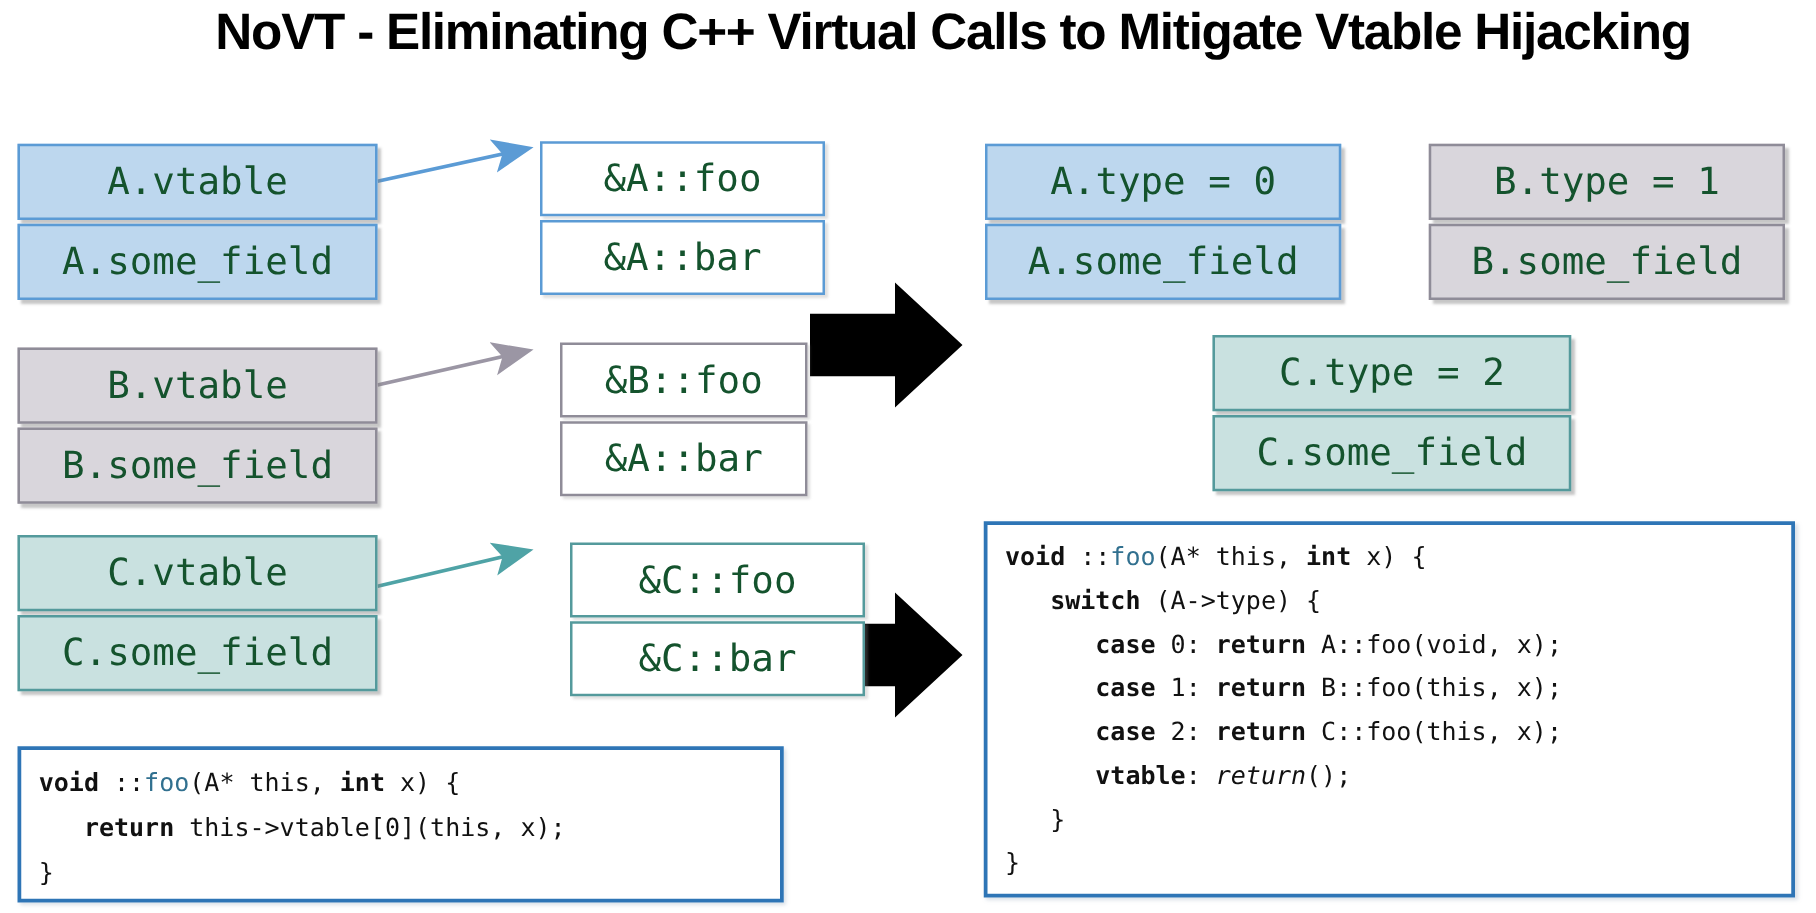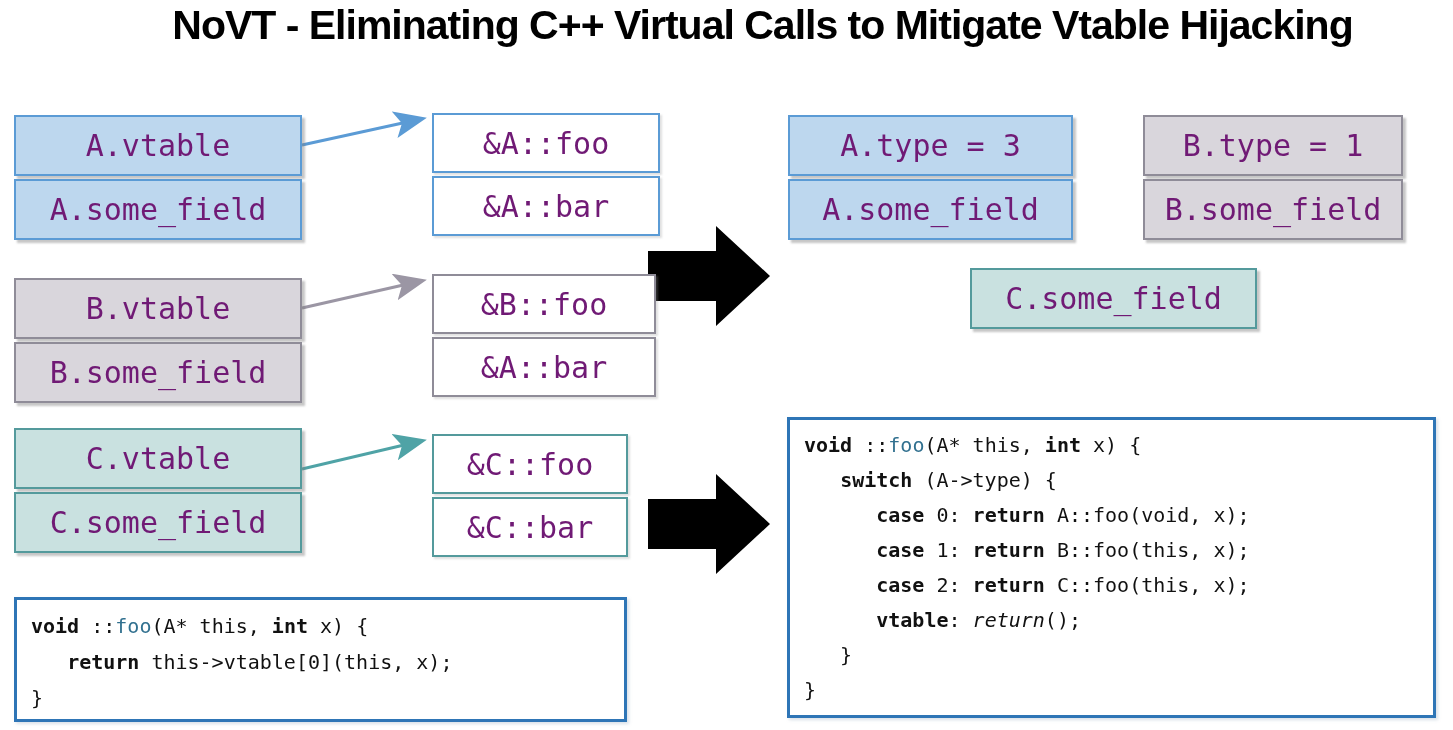--- a/index.html
+++ b/index.html
@@ -19,21 +19,21 @@
     letter-spacing:-1px;
     color:#000;
     margin:0;
     padding-left:36px;
   }
   .overlay{position:absolute;left:0;top:0;pointer-events:none;}
   .group{position:absolute;display:flex;flex-direction:column;gap:3px;}
   .cell{
     height:61px;
     display:flex;align-items:center;justify-content:center;
-    font-size:30px;color:#701a75;
+    font-size:30px;color:#14532d;
     border:2px solid #000;
     box-sizing:border-box;
     box-shadow:3px 3px 2px rgba(128,128,128,0.45);
   }
   .theme-blue .cell{background:var(--blue-fill);border-color:var(--blue-border);}
   .theme-gray .cell{background:var(--gray-fill);border-color:var(--gray-border);}
   .theme-teal .cell{background:var(--teal-fill);border-color:var(--teal-border);}
   .vtable .cell{background:#ffffff;height:60px;box-shadow:2px 2px 2px rgba(150,150,150,0.3);}
   .vtable.theme-blue .cell{border-color:var(--blue-border);}
   .vtable.theme-gray .cell{border-color:var(--gray-border);}
@@ -93,44 +93,45 @@
   </div>
   <div class="group theme-teal" style="left:14px;top:428px;width:288px">
     <div class="cell">C.vtable</div>
     <div class="cell">C.some_field</div>
   </div>
 
   <div class="group vtable theme-blue" style="left:432px;top:113px;width:228px">
     <div class="cell">&amp;A::foo</div>
     <div class="cell">&amp;A::bar</div>
   </div>
-  <div class="group vtable theme-gray" style="left:432px;top:274px;width:224px">
+  <div class="group vtable theme-gray" style="left:448px;top:274px;width:198px">
     <div class="cell">&amp;B::foo</div>
     <div class="cell">&amp;A::bar</div>
   </div>
-  <div class="group vtable theme-teal" style="left:432px;top:434px;width:196px">
+  <div class="group vtable theme-teal" style="left:456px;top:434px;width:236px">
     <div class="cell">&amp;C::foo</div>
     <div class="cell">&amp;C::bar</div>
   </div>
 
   <div class="code-box code-left" style="left:14px;top:597px;width:613px;height:125px">
     <div class="code-line"><span class="sb">void</span><span> ::</span><span class="sf">foo</span><span>(A* this, </span><span class="sb">int</span><span> x) {</span></div>
     <div class="code-line"><span>   </span><span class="sb">return</span><span> this-&gt;vtable[0](this, x);</span></div>
     <div class="code-line"><span>}</span></div>
   </div>
 
   <div class="group theme-blue" style="left:788px;top:115px;width:285px">
-    <div class="cell">A.type = 3</div>
+    <div class="cell">A.type = 0</div>
     <div class="cell">A.some_field</div>
   </div>
-  <div class="group theme-gray" style="left:1143px;top:115px;width:260px">
+  <div class="group theme-gray" style="left:1143px;top:115px;width:285px">
     <div class="cell">B.type = 1</div>
     <div class="cell">B.some_field</div>
   </div>
   <div class="group theme-teal" style="left:970px;top:268px;width:287px">
+    <div class="cell">C.type = 2</div>
     <div class="cell">C.some_field</div>
   </div>
 
   <div class="code-box code-right" style="left:787px;top:417px;width:649px;height:301px">
     <div class="code-line"><span class="sb">void</span><span> ::</span><span class="sf">foo</span><span>(A* this, </span><span class="sb">int</span><span> x) {</span></div>
     <div class="code-line"><span>   </span><span class="sb">switch</span><span> (A-&gt;type) {</span></div>
     <div class="code-line"><span>      </span><span class="sb">case</span><span> 0: </span><span class="sb">return</span><span> A::foo(void, x);</span></div>
     <div class="code-line"><span>      </span><span class="sb">case</span><span> 1: </span><span class="sb">return</span><span> B::foo(this, x);</span></div>
     <div class="code-line"><span>      </span><span class="sb">case</span><span> 2: </span><span class="sb">return</span><span> C::foo(this, x);</span></div>
     <div class="code-line"><span>      </span><span class="sb">vtable</span><span>: </span><span class="si">return</span><span>();</span></div>

